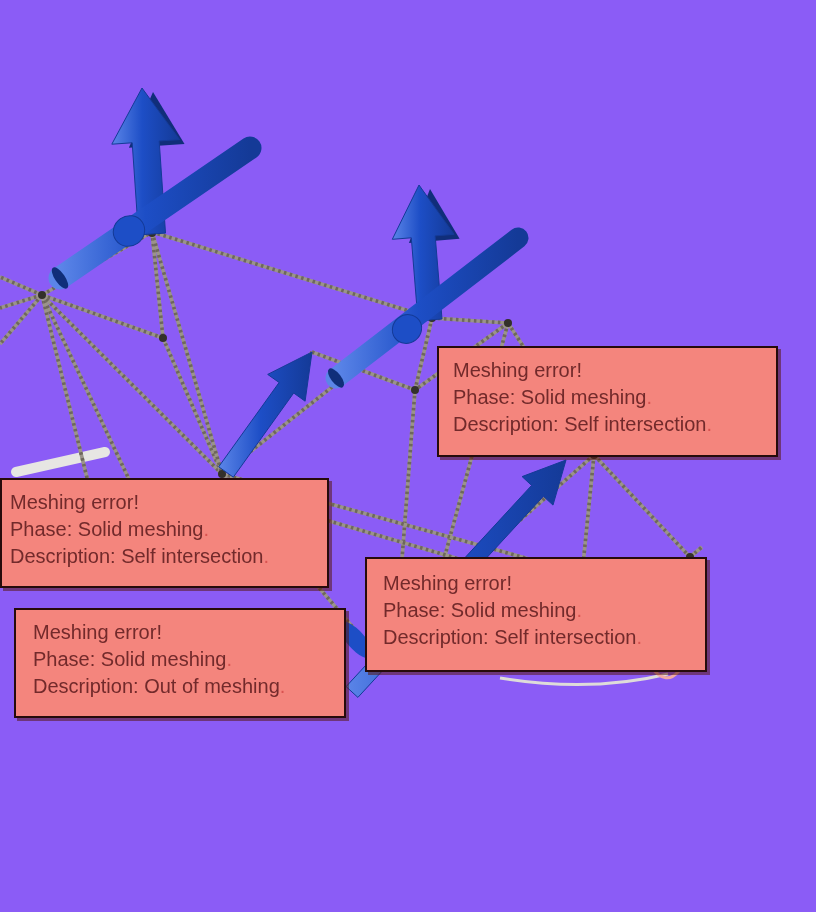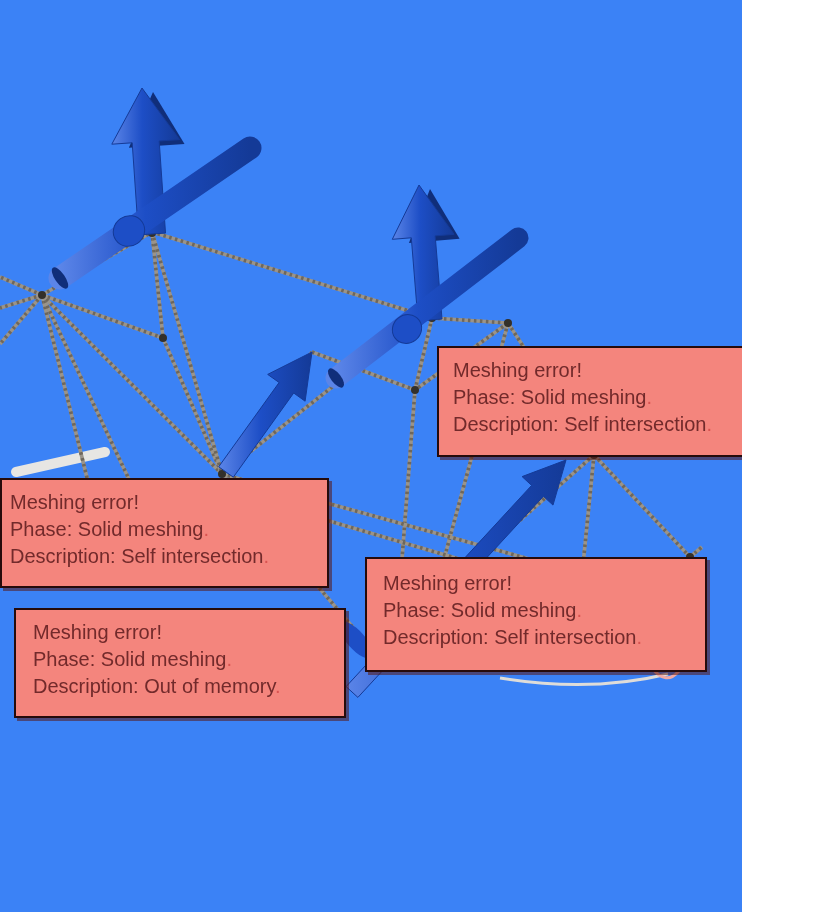--- a/index.html
+++ b/index.html
@@ -1,19 +1,19 @@
 <!DOCTYPE html>
 <html><head>
 <meta charset="utf-8">
 <style>
   html,body{margin:0;padding:0;background:#ffffff;}
   #canvas{
     position:relative;
-    width:742px;height:912px;
-    background:#3b82f6;
+    width:816px;height:912px;
+    background:#8b5cf6;
     overflow:hidden;
     font-family:"Liberation Sans", sans-serif;
   }
   #scene-svg{position:absolute;left:0;top:0;z-index:1;}
   .tooltip{
     position:absolute;
     z-index:5;
     box-sizing:border-box;
     background:#f4857d;
     border:2px solid #260b0b;
@@ -147,21 +147,21 @@
         <div class="tline"><span>Description: Self intersection</span><span class="tail">.</span></div>
       </div>
       <div class="tooltip" style="left: 0px; top: 478px; width: 329px; height: 110px; padding: 9px 8px;">
         <div class="tline"><span>Meshing error!</span></div>
         <div class="tline"><span>Phase: Solid meshing</span><span class="tail">.</span></div>
         <div class="tline"><span>Description: Self intersection</span><span class="tail">.</span></div>
       </div>
       <div class="tooltip" style="left: 14px; top: 608px; width: 332px; height: 110px; padding: 9px 17px;">
         <div class="tline"><span>Meshing error!</span></div>
         <div class="tline"><span>Phase: Solid meshing</span><span class="tail">.</span></div>
-        <div class="tline"><span>Description: Out of memory</span><span class="tail">.</span></div>
+        <div class="tline"><span>Description: Out of meshing</span><span class="tail">.</span></div>
       </div>
       <div class="tooltip" style="left: 365px; top: 557px; width: 342px; height: 115px; padding: 11px 16px;">
         <div class="tline"><span>Meshing error!</span></div>
         <div class="tline"><span>Phase: Solid meshing</span><span class="tail">.</span></div>
         <div class="tline"><span>Description: Self intersection</span><span class="tail">.</span></div>
       </div>
     </div>
 </div>
 
 </body></html>

